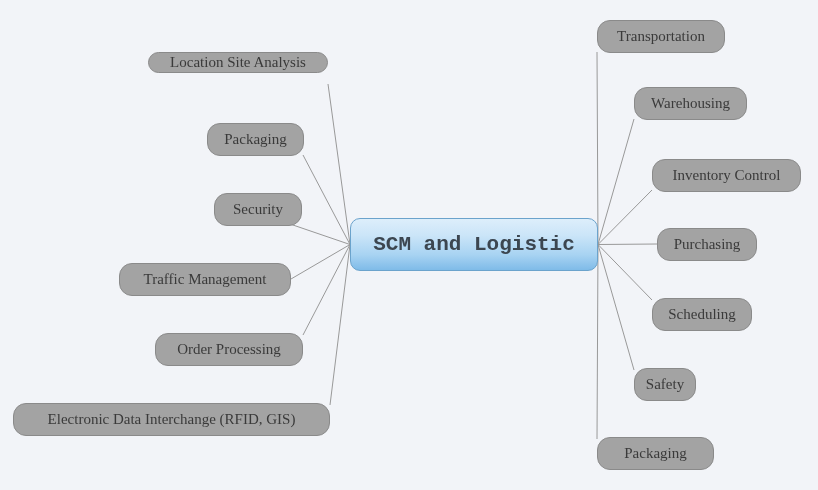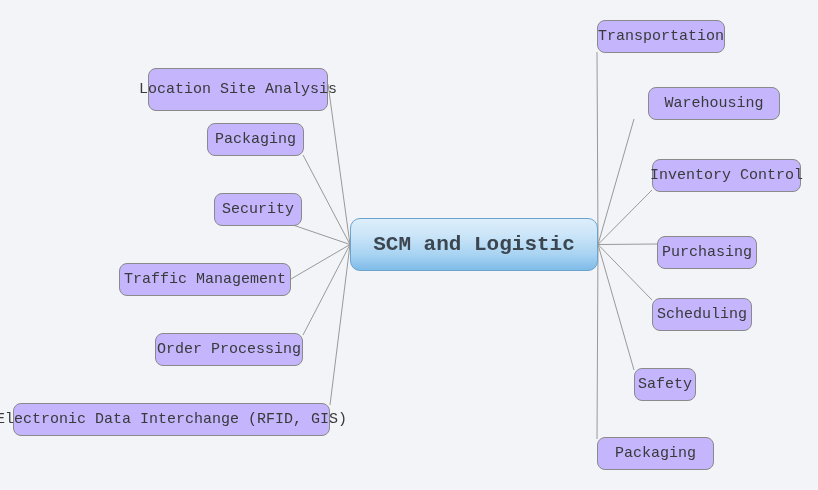--- a/index.html
+++ b/index.html
@@ -21,26 +21,26 @@
     top: 0;
     width: 818px;
     height: 490px;
   }
   .node {
     position: absolute;
     box-sizing: border-box;
     display: flex;
     align-items: center;
     justify-content: center;
-    background: #c4b5fd;
+    background: #a3a3a3;
     border: 1px solid #8a8a8a;
-    border-radius: 8px;
+    border-radius: 13px;
     color: #3a3a3a;
     font-size: 15px;
-    font-family: Liberation Mono, monospace;
+    font-family: Liberation Serif, serif;
     white-space: nowrap;
     padding: 0 10px;
     z-index: 2;
   }
   .node-center {
     position: absolute;
     box-sizing: border-box;
     display: flex;
     align-items: center;
     justify-content: center;
@@ -70,26 +70,26 @@
       <line x1="350" y1="244.5" x2="328" y2="84" stroke="#999999" stroke-width="1"></line>
       <line x1="350" y1="244.5" x2="303" y2="155" stroke="#999999" stroke-width="1"></line>
       <line x1="350" y1="244.5" x2="290" y2="224" stroke="#999999" stroke-width="1"></line>
       <line x1="350" y1="244.5" x2="291" y2="279" stroke="#999999" stroke-width="1"></line>
       <line x1="350" y1="244.5" x2="303" y2="335" stroke="#999999" stroke-width="1"></line>
       <line x1="350" y1="244.5" x2="330" y2="405" stroke="#999999" stroke-width="1"></line>
     </svg>
   <div id="nodes">
       <div class="node-center" style="left: 350px; top: 218px; width: 248px; height: 53px;">SCM and Logistic</div>
       <div class="node" style="left: 597px; top: 20px; width: 128px; height: 33px;">Transportation</div>
-      <div class="node" style="left: 634px; top: 87px; width: 132px; height: 33px; margin-left: 14px;">Warehousing</div>
+      <div class="node" style="left: 634px; top: 87px; width: 113px; height: 33px;">Warehousing</div>
       <div class="node" style="left: 652px; top: 159px; width: 149px; height: 33px; text-align: center;">Inventory Control</div>
-      <div class="node" style="left: 657px; top: 236px; width: 100px; height: 33px;">Purchasing</div>
+      <div class="node" style="left: 657px; top: 228px; width: 100px; height: 33px;">Purchasing</div>
       <div class="node" style="left: 652px; top: 298px; width: 100px; height: 33px;">Scheduling</div>
       <div class="node" style="left: 634px; top: 368px; width: 62px; height: 33px; text-align: right;">Safety</div>
       <div class="node" style="left: 597px; top: 437px; width: 117px; height: 33px;">Packaging</div>
-      <div class="node" style="left: 148px; top: 68px; width: 180px; height: 43px;">Location Site Analysis</div>
+      <div class="node" style="left: 148px; top: 52px; width: 180px; height: 21px;">Location Site Analysis</div>
       <div class="node" style="left: 207px; top: 123px; width: 97px; height: 33px;">Packaging</div>
       <div class="node" style="left: 214px; top: 193px; width: 88px; height: 33px;">Security</div>
       <div class="node" style="left: 119px; top: 263px; width: 172px; height: 33px;">Traffic Management</div>
       <div class="node" style="left: 155px; top: 333px; width: 148px; height: 33px;">Order Processing</div>
       <div class="node" style="left: 13px; top: 403px; width: 317px; height: 33px; text-align: center;">Electronic Data Interchange (RFID, GIS)</div>
     </div>
 </div>
 
 </body></html>

